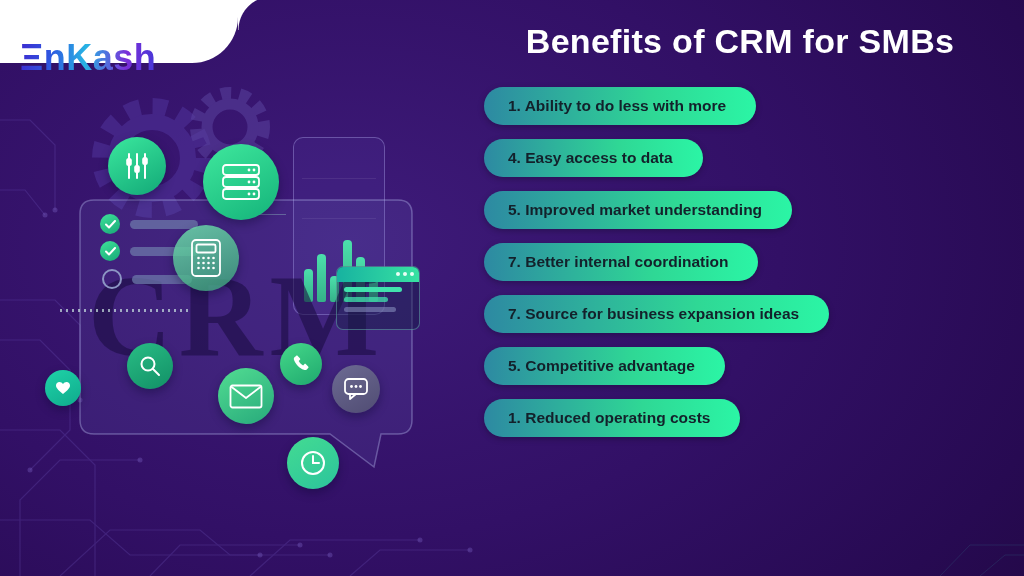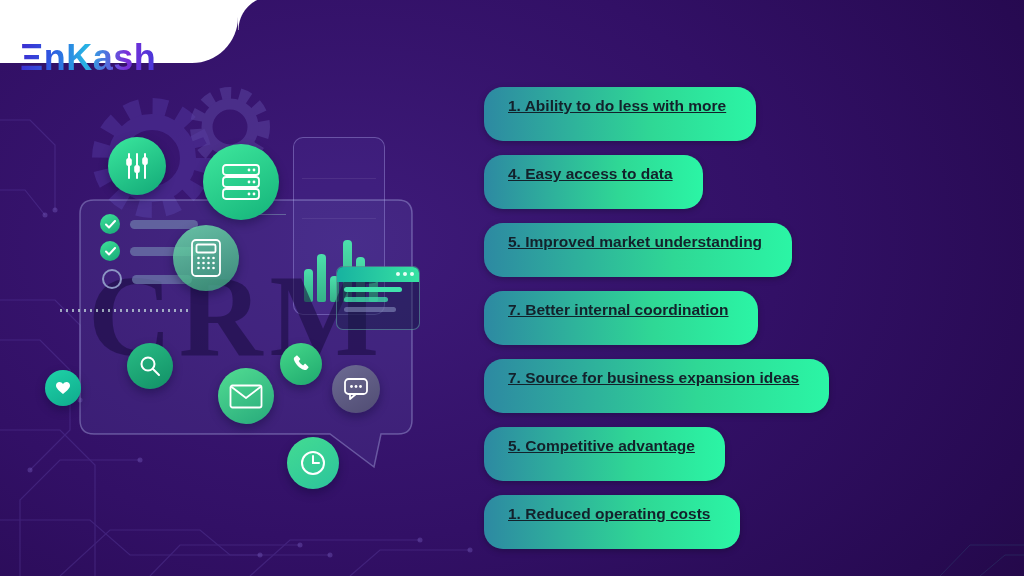--- a/index.html
+++ b/index.html
@@ -17,24 +17,24 @@
     background:radial-gradient(circle 34px at 34px 30px, transparent 33px, #ffffff 34px);}
   .logo-text{position:absolute;left:20px;top:9px;font-size:36px;font-weight:800;letter-spacing:0.5px;
     background:linear-gradient(95deg,#3d2bd0 0%,#2f55e0 22%,#27b4e4 48%,#7a2ed8 78%,#4338d8 100%);
     -webkit-background-clip:text;background-clip:text;color:transparent;margin-top:28px;}
   .logo-text .mark{font-weight:900;}
   
   .title{position:absolute;left:470px;top:22px;width:540px;text-align:center;
     color:#ffffff;font-size:34px;font-weight:700;letter-spacing:0.3px;}
   
   .pills{position:absolute;left:484px;top:87px;display:flex;flex-direction:column;gap:14px;align-items:flex-start;}
-  .pill{height:54px;line-height:38px;border-radius:19px;padding:0 30px 0 24px;
+  .pill{height:38px;line-height:38px;border-radius:19px;padding:0 30px 0 24px;
     background:linear-gradient(90deg,#2d89a2 0%,#2fd895 62%,#2bf5a5 100%);
     color:#13212b;font-size:15.5px;font-weight:700;white-space:nowrap;
-    box-shadow:0 2px 6px rgba(0,0,0,0.25);text-decoration:underline;}
+    box-shadow:0 2px 6px rgba(0,0,0,0.25);}
   
   .illus{position:absolute;left:0;top:60px;width:470px;height:516px;font-family:Liberation Serif, serif;}
   .abs{position:absolute;}
   .gc{position:absolute;border-radius:50%;display:flex;align-items:center;justify-content:center;
     box-shadow:0 4px 10px rgba(10,5,40,0.35);}
   .watermark{position:absolute;left:88px;top:190px;font-size:116px;font-weight:800;letter-spacing:7px;
     color:#180a3e;opacity:0.55;}
   .chart-panel{position:absolute;left:293px;top:77px;width:90px;height:176px;border-radius:10px;
     border:1.5px solid rgba(190,185,245,0.35);background:rgba(100,85,200,0.10);}
   .chart-panel .grid{position:absolute;left:8px;right:8px;height:1px;background:rgba(255,255,255,0.08);}
@@ -257,20 +257,21 @@
         <circle cx="15" cy="15" r="11"></circle>
         <polyline points="15,8 15,15 21,15"></polyline>
       </svg>
     </div>
   </div>
 
   <div class="logo-tab">
     <div class="logo-text"><span class="mark">Ξ</span><span>nKash</span></div>
   </div>
 
+  <div class="title">Benefits of CRM for SMBs</div>
 
   <div class="pills">
     <div class="pill">1. Ability to do less with more</div>
     <div class="pill">4. Easy access to data</div>
     <div class="pill">5. Improved market understanding</div>
     <div class="pill">7. Better internal coordination</div>
     <div class="pill">7. Source for business expansion ideas</div>
     <div class="pill">5. Competitive advantage</div>
     <div class="pill">1. Reduced operating costs</div>
   </div>

